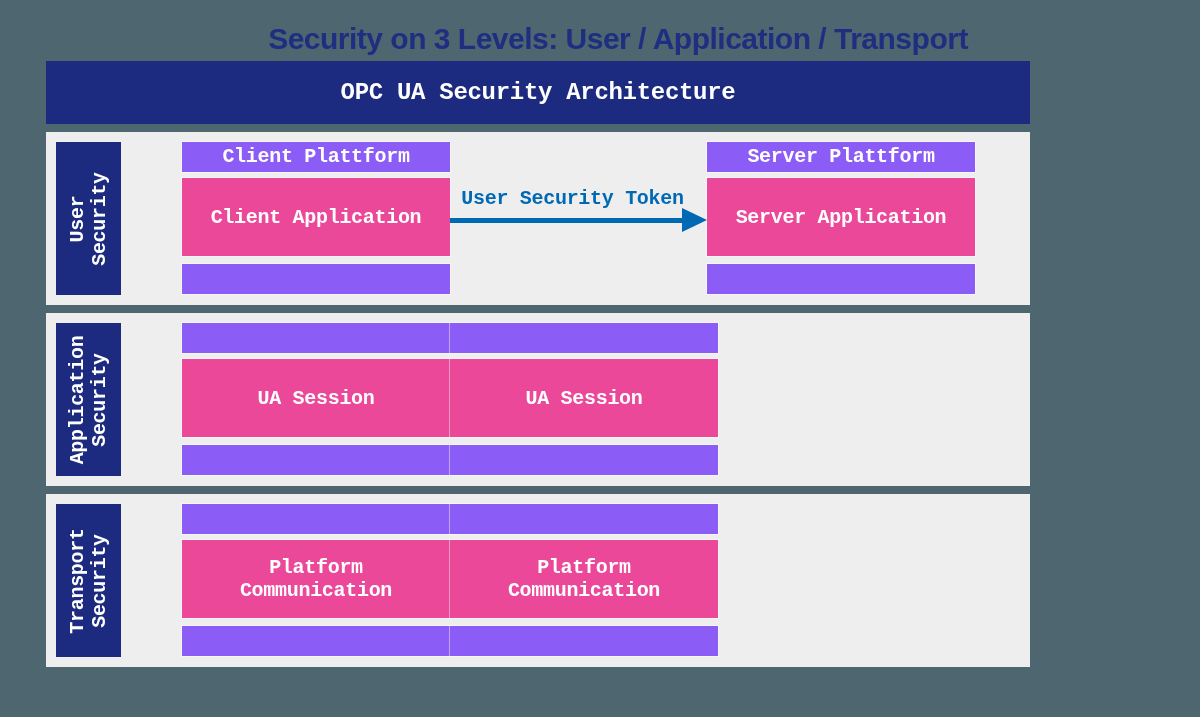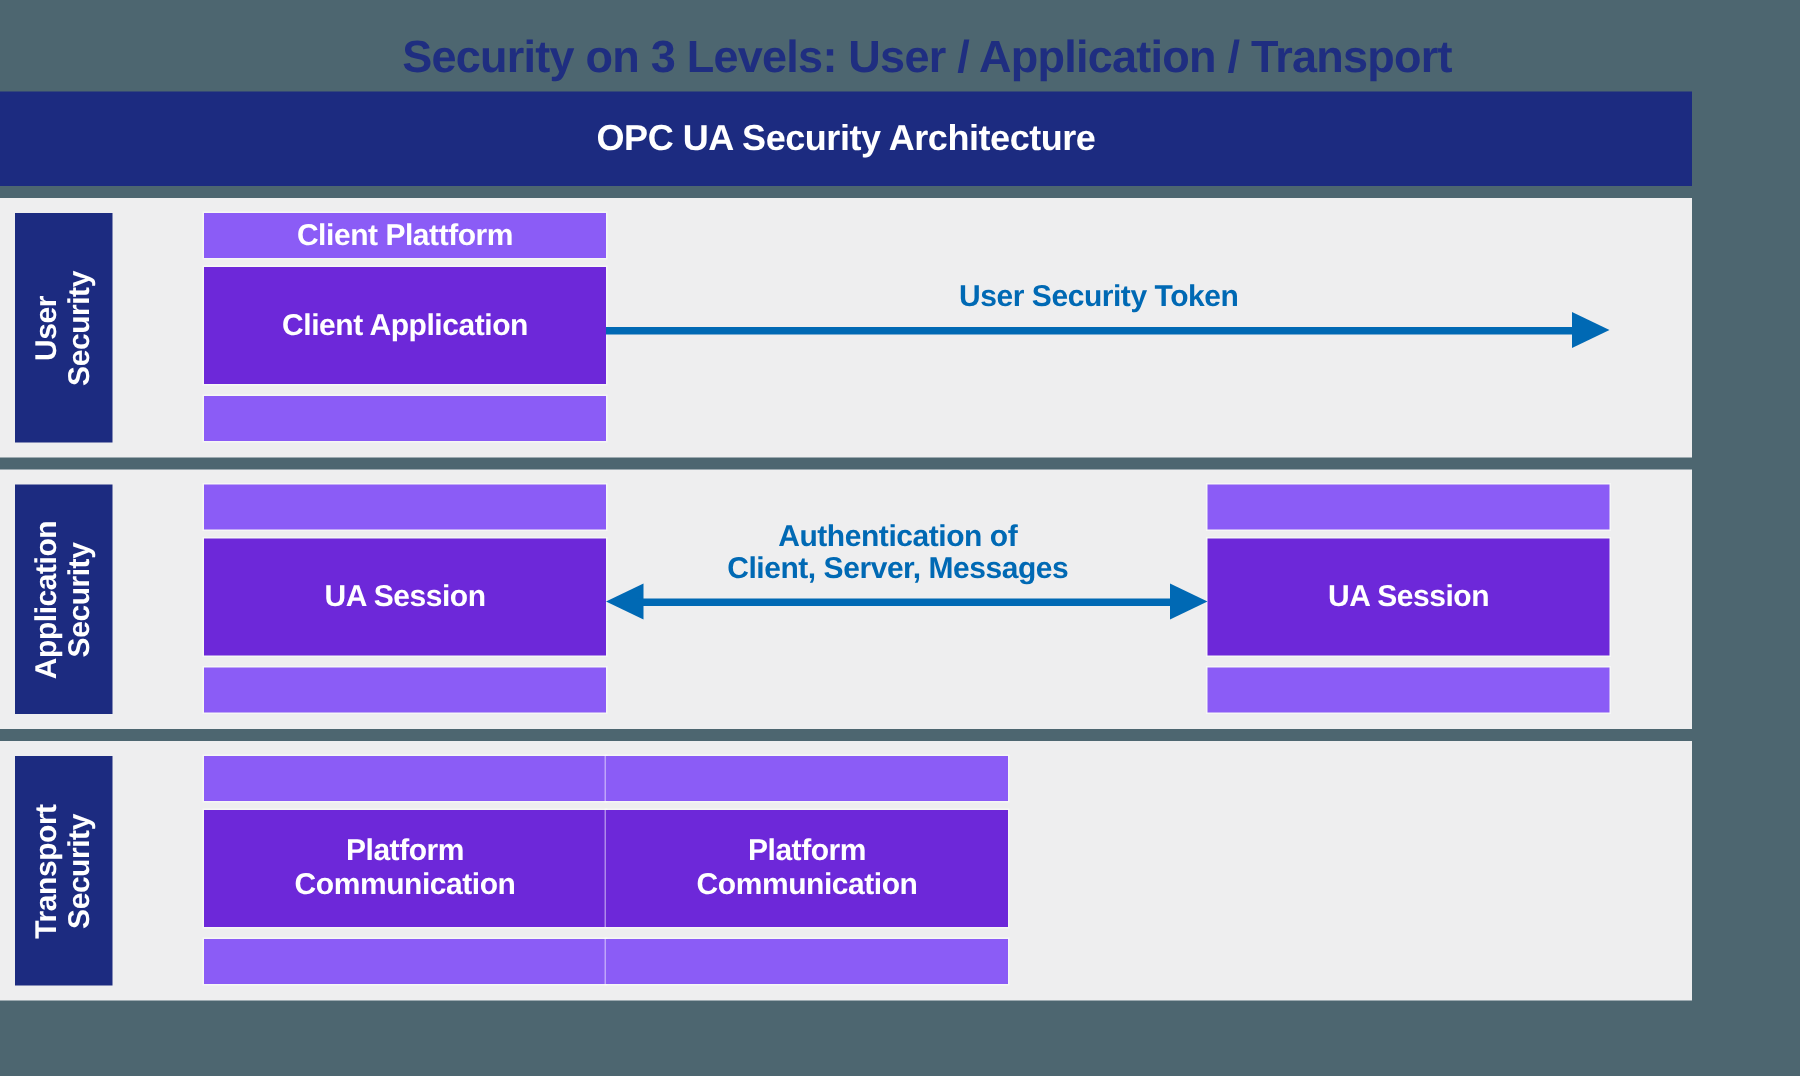--- a/index.html
+++ b/index.html
@@ -15,21 +15,21 @@
     padding-top: 22px;
     height: 61px;
     text-align: center;
     font-size: 30px;
     font-weight: bold;
     letter-spacing: -0.5px;
     color: #1f2e80;
     padding-left: 36px;
   }
 
-  .frame { width: 1128px; }
+  .frame { margin-left: 46px; width: 984px; font-family: Liberation Mono, monospace; }
 
   .header-bar {
     height: 63px;
     line-height: 63px;
     background: #1c2b80;
     color: #ffffff;
     text-align: center;
     font-size: 24px;
     font-weight: bold;
     letter-spacing: -0.3px;
@@ -80,21 +80,21 @@
     color: #ffffff;
     font-size: 20px;
     font-weight: bold;
     text-align: center;
     letter-spacing: -0.3px;
     box-shadow: 0 0 0 1px rgba(255,255,255,0.45);
   }
   .box {
     height: 78px;
     margin: 6px 0 8px 0;
-    background: #6d28d9;
+    background: #ec4899;
     color: #ffffff;
     font-size: 20px;
     font-weight: bold;
     text-align: center;
     letter-spacing: -0.3px;
     display: flex;
     align-items: center;
     justify-content: center;
     white-space: pre-line;
     line-height: 1.15;
@@ -156,41 +156,37 @@
         <div class="bar"></div>
       </div>
       <div class="middle">
         <div class="arrow-label">User Security Token</div>
         <div class="arrow dir-right">
 
           <div class="arrow-line"></div>
           <div class="arrow-head head-right"></div>
         </div>
       </div>
+      <div class="stack right-stack">
+        <div class="bar">Server Plattform</div>
+        <div class="box">Server Application</div>
+        <div class="bar"></div>
+      </div>
     </div>
 
     <div class="row">
       <div class="vlabel">
         <span class="vtext">Application
 Security</span>
       </div>
       <div class="stack">
         <div class="bar"></div>
         <div class="box">UA Session</div>
         <div class="bar"></div>
       </div>
-      <div class="middle">
-        <div class="arrow-label">Authentication of
-Client, Server, Messages</div>
-        <div class="arrow dir-both">
-          <div class="arrow-head head-left"></div>
-          <div class="arrow-line"></div>
-          <div class="arrow-head head-right"></div>
-        </div>
-      </div>
       <div class="stack right-stack">
         <div class="bar"></div>
         <div class="box">UA Session</div>
         <div class="bar"></div>
       </div>
     </div>
 
     <div class="row">
       <div class="vlabel">
         <span class="vtext">Transport

